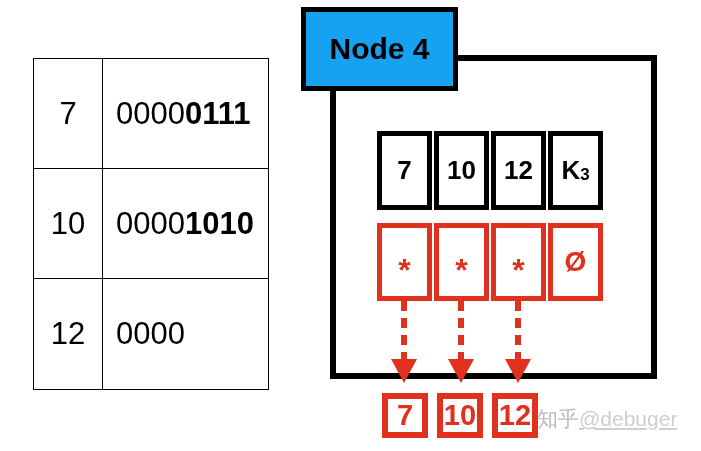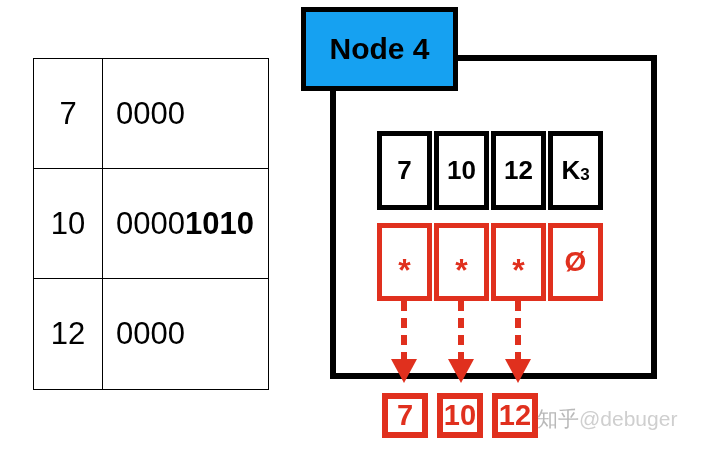--- a/index.html
+++ b/index.html
@@ -67,29 +67,30 @@
     font-size:29px; font-weight:700; color:#E0301E;
   }
   .l0 { left:382px; } .l1 { left:437px; } .l2 { left:492px; }
 
   
   .watermark {
     position:absolute; left:537px; top:405px; z-index:6;
     display:flex; align-items:baseline; font-size:21px; white-space:nowrap;
   }
   .wm-brand { color:#B9B9B9; }
-  .wm-handle { color:#CFCFCF; }
+  .wm-handle { color:#CFCFCF;text-decoration:underline; }
 </style>
 </head>
 <body>
 
 <div class="bintable">
   <div class="tcell keycol rowline">7</div>
   <div class="tcell bitcol rowline">
     <span>0000</span>
+      <span class="bits-suffix">0111</span>
   </div>
   <div class="tcell keycol rowline">10</div>
   <div class="tcell bitcol rowline">
     <span>0000</span>
       <span class="bits-suffix">1010</span>
   </div>
   <div class="tcell keycol">12</div>
   <div class="tcell bitcol">
     <span>0000</span>
   </div>

